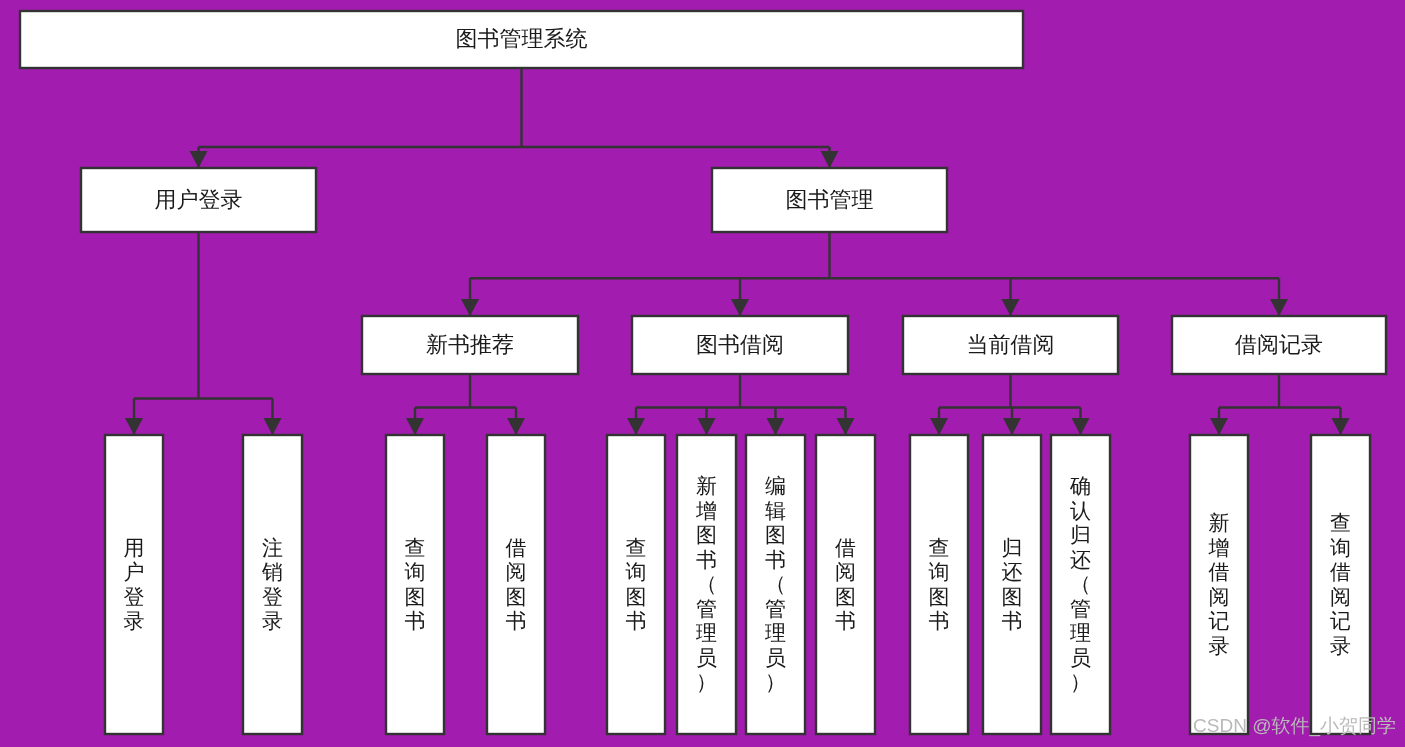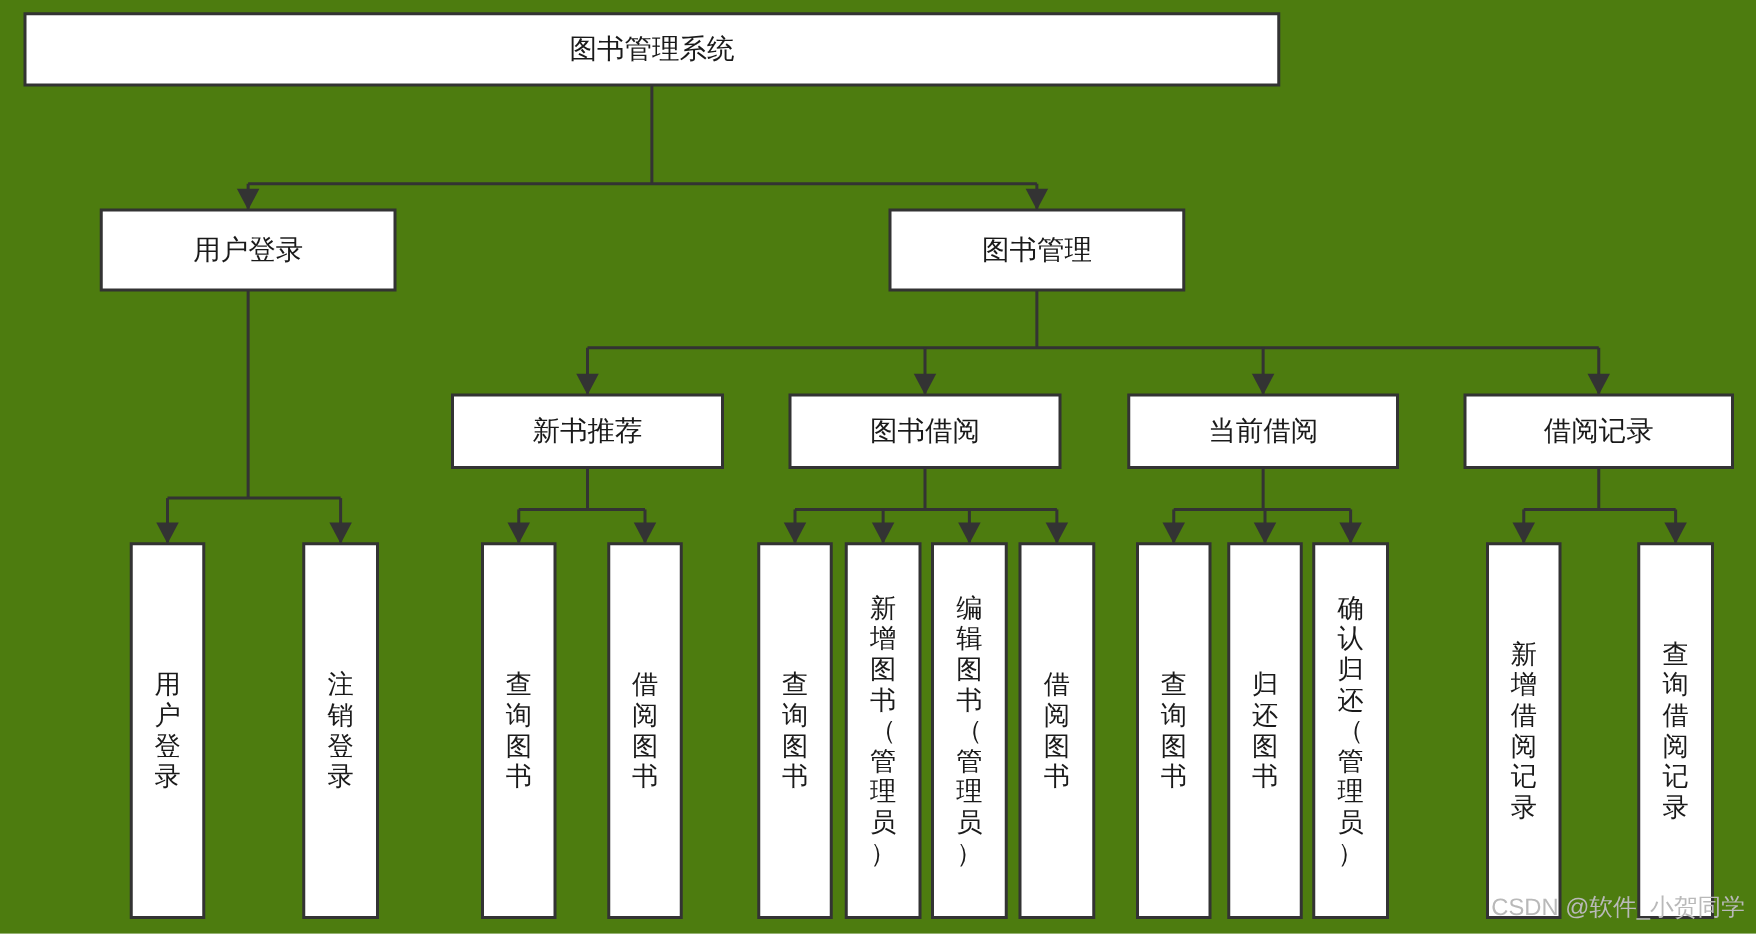--- a/index.html
+++ b/index.html
@@ -8,21 +8,21 @@
     padding: 0;
     background: #ffffff;
   }
   body {
     font-family: "Liberation Sans", "DejaVu Sans", sans-serif;
   }
   #diagram-root {
     position: relative;
     width: 1405px;
     height: 747px;
-    background: #4d7c0f;
+    background: #a21caf;
     overflow: hidden;
   }
   svg.diagram-canvas {
     position: absolute;
     left: 0;
     top: 0;
     width: 1405px;
     height: 747px;
     display: block;
   }

